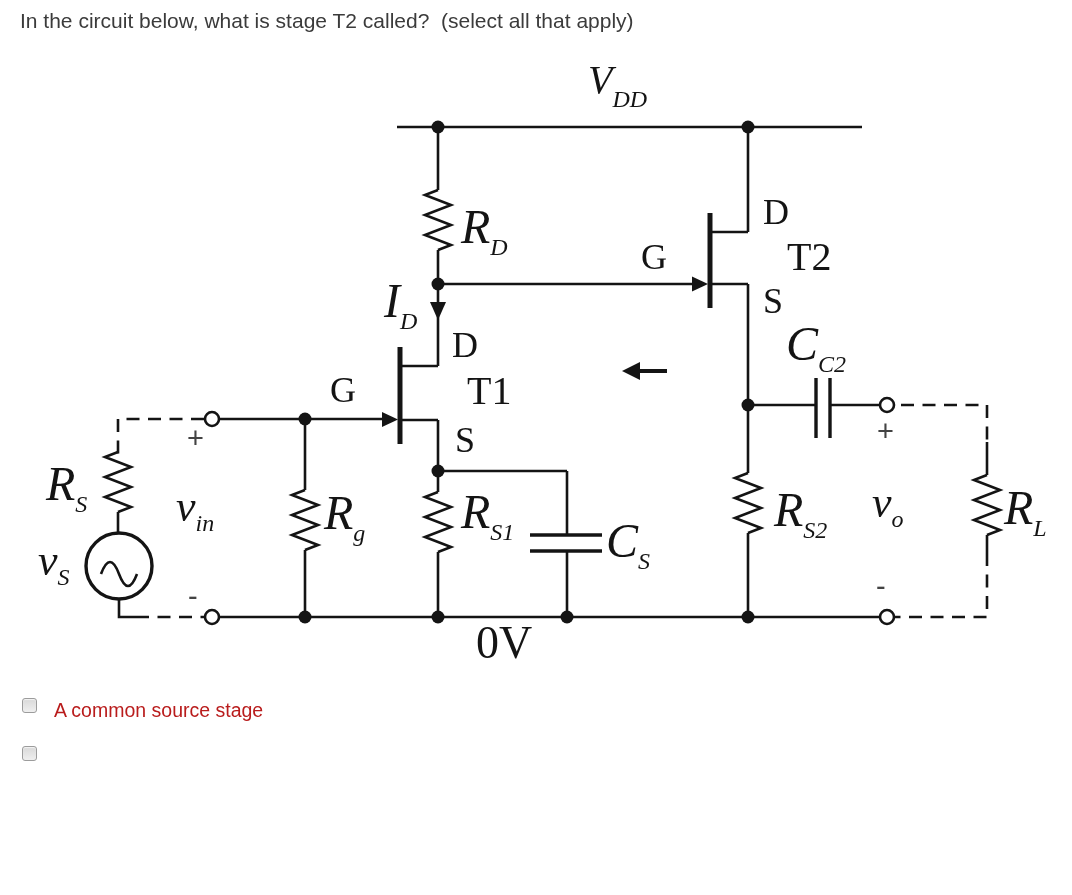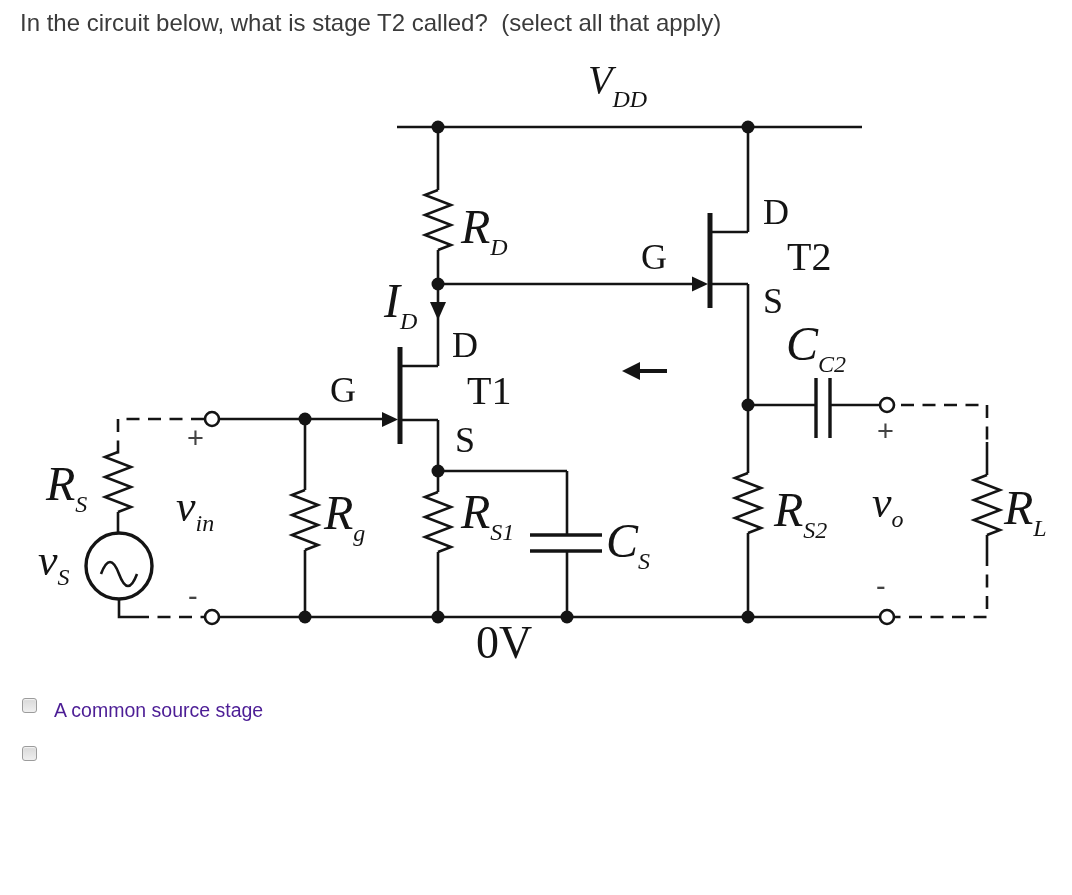--- a/index.html
+++ b/index.html
@@ -1,18 +1,18 @@
 <!DOCTYPE html>
 <html><head>
 <meta charset="utf-8">
 <style>
   html,body{margin:0;padding:0;background:#fff;}
   body{width:1072px;height:895px;position:relative;overflow:hidden;
        font-family:"Liberation Sans",sans-serif;color:#3b3b3b;}
-  .question{position:absolute;left:20px;top:9px;font-size:24px;color:#3b3b3b;
+  .question{position:absolute;left:20px;top:9px;font-size:21px;color:#3b3b3b;
             white-space:pre;}
   svg.circuit{position:absolute;left:0;top:0;}
   
   .w   {stroke:#141414;stroke-width:2.6;fill:none;}
   .bar {stroke:#141414;stroke-width:5;fill:none;}
   .pl  {stroke:#141414;stroke-width:3.4;fill:none;}
   .dsh {stroke:#141414;stroke-width:2.6;fill:none;stroke-dasharray:13 8.5;}
   .dot {fill:#141414;}
   .term{fill:#fff;stroke:#141414;stroke-width:2.6;}
   .ah  {fill:#141414;stroke:none;}
@@ -24,21 +24,21 @@
   .u  {font-size:36px;}                          
   .t  {font-size:40px;}                          
   .gnd{font-size:46px;}
   .pm {font-family:"Liberation Sans",sans-serif;font-size:29px;fill:#434343;}
   
   .options{position:absolute;left:22px;top:697px;}
   .opt{display:flex;align-items:flex-start;gap:17px;height:48px;cursor:pointer;}
   .cb{width:13px;height:13px;border:1px solid #9c9c9c;border-radius:3px;
       background:linear-gradient(180deg,#d9d9d9 0%,#efefef 100%);
       box-shadow:inset 0 1px 1px rgba(255,255,255,.7);flex:0 0 auto;margin-top:1px;}
-  .opt-label{font-size:19.5px;line-height:21px;color:#4c1d95;margin-top:3px;}
+  .opt-label{font-size:19.5px;line-height:21px;color:#b91c1c;margin-top:3px;}
 </style>
 </head>
 <body>
 
 <div class="question">In the circuit below, what is stage T2 called?  (select all that apply)</div>
 
 <svg class="circuit" width="1072" height="895" viewBox="0 0 1072 895">
 
   <g>
     <path class="w" d="M397,127 H862"></path>

